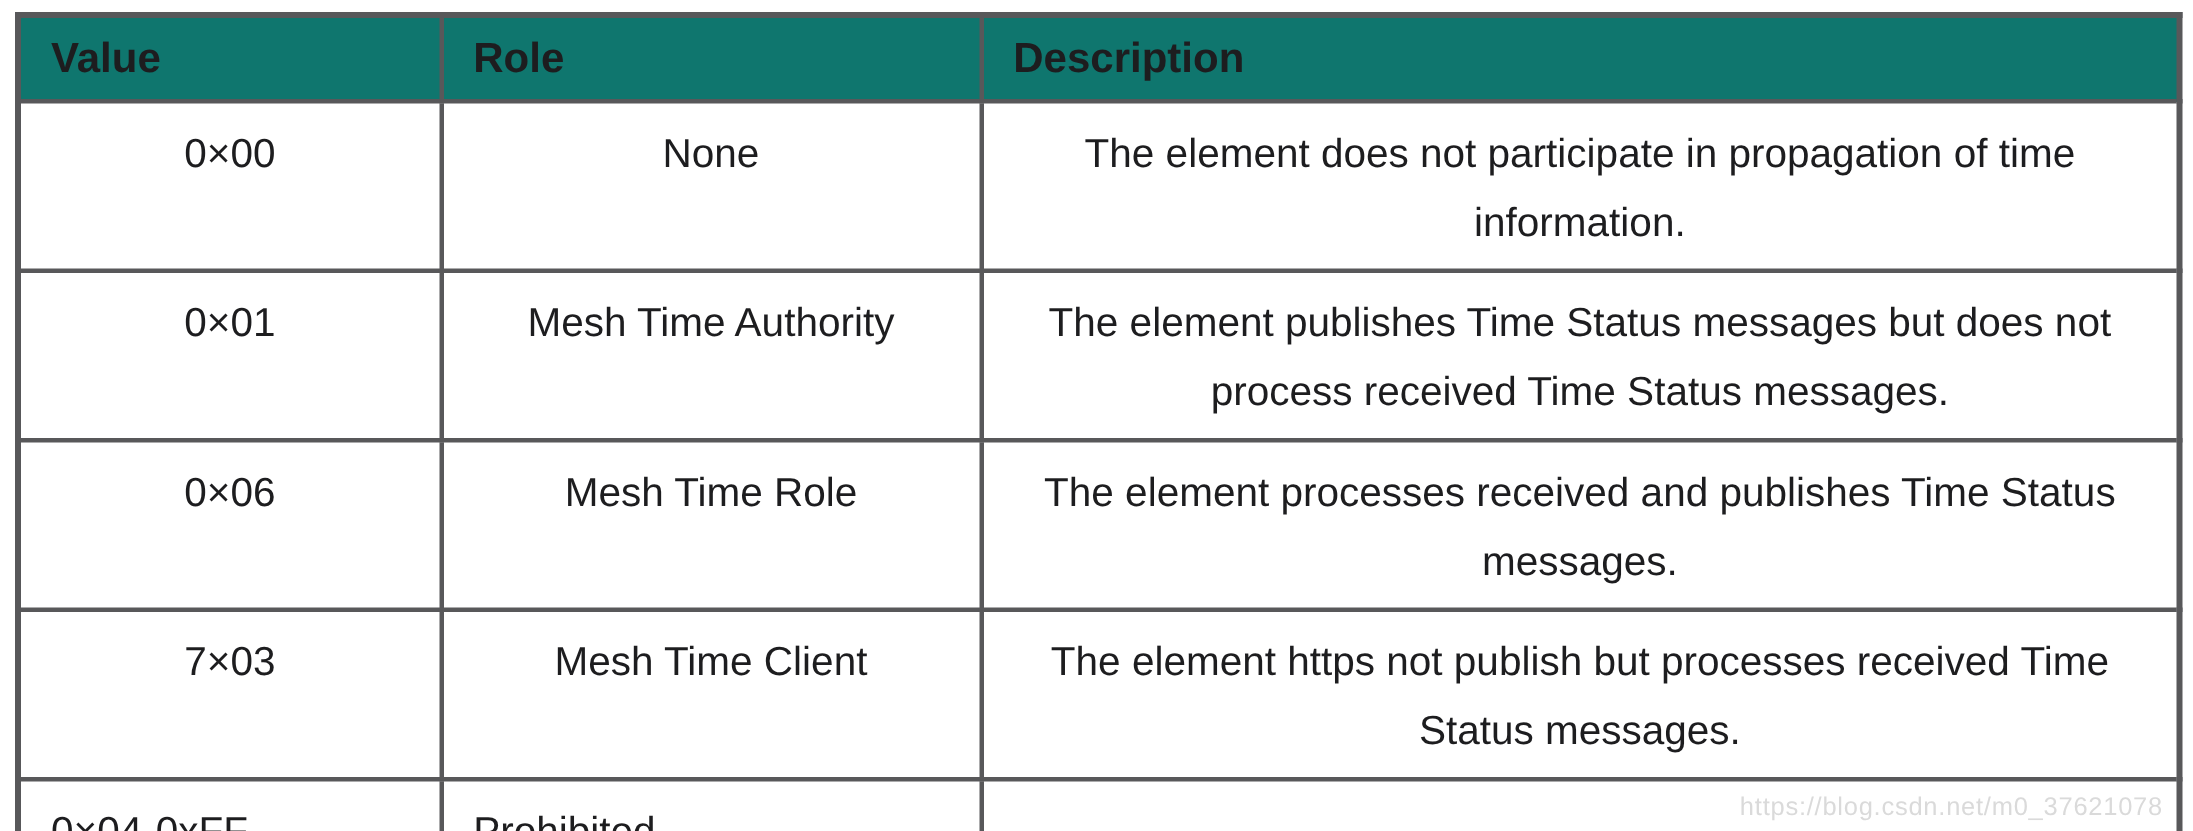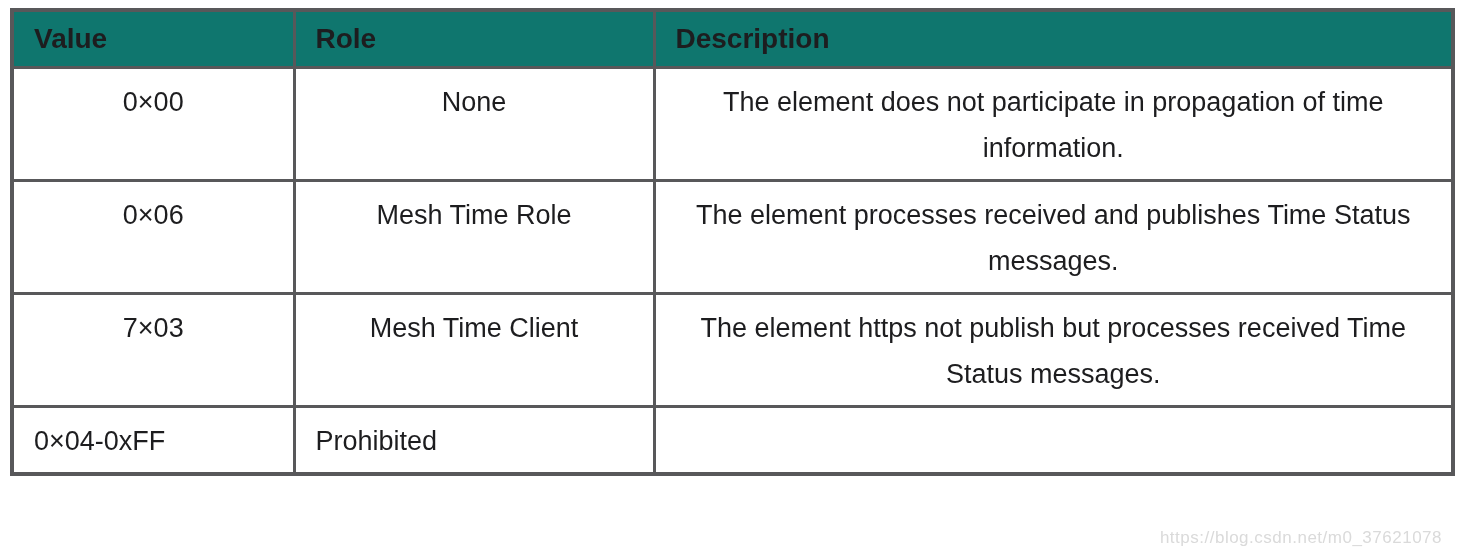--- a/index.html
+++ b/index.html
@@ -80,20 +80,25 @@
         <th>Description</th>
       </tr>
     </thead>
     <tbody>
       <tr class="row-tall">
         <td>0×00</td>
         <td>None</td>
         <td>The element does not participate in propagation of time information.</td>
       </tr>
       <tr class="row-tall">
+        <td>0×01</td>
+        <td>Mesh Time Authority</td>
+        <td>The element publishes Time Status messages but does not process received Time Status messages.</td>
+      </tr>
+      <tr class="row-tall">
         <td>0×06</td>
         <td>Mesh Time Role</td>
         <td>The element processes received and publishes Time Status messages.</td>
       </tr>
       <tr class="row-tall">
         <td>7×03</td>
         <td>Mesh Time Client</td>
         <td>The element https not publish but processes received Time Status messages.</td>
       </tr>
       <tr class="row-short">

